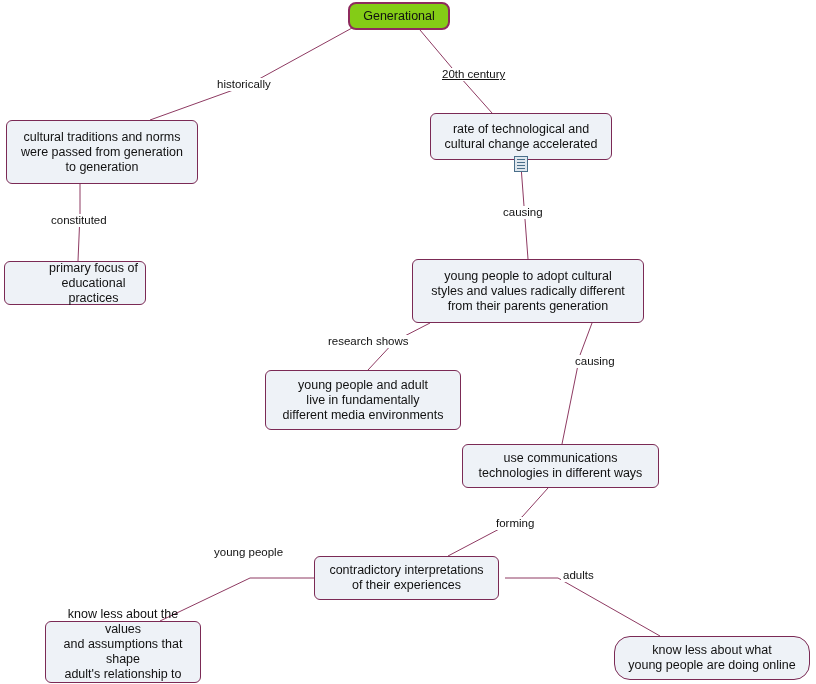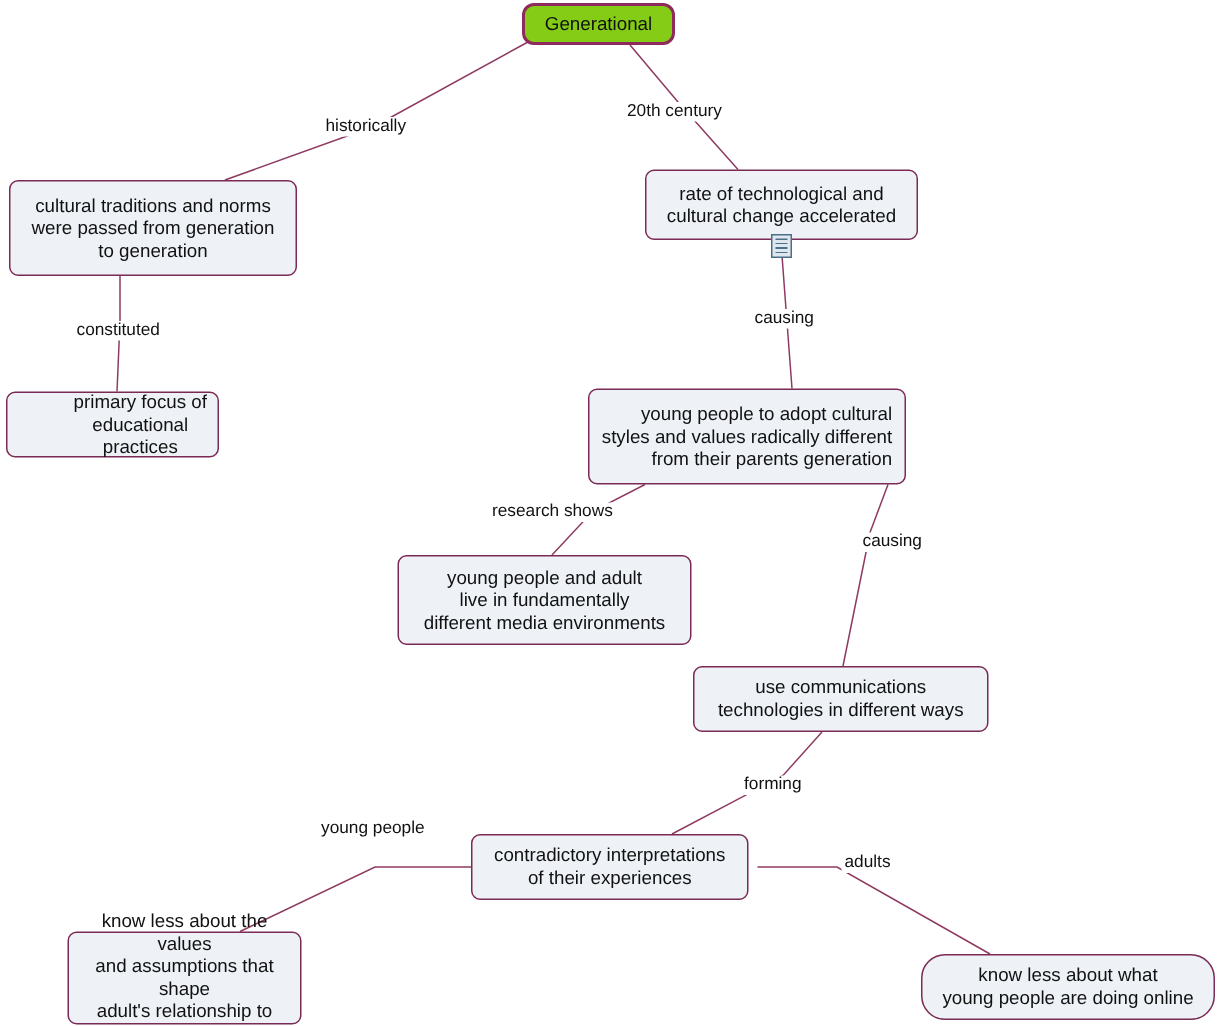--- a/index.html
+++ b/index.html
@@ -93,39 +93,39 @@
 
   <div id="node-layer">
       <div class="node root" style="left: 348px; top: 2px; width: 102px; height: 28px;">Generational</div>
       <div class="node" style="left: 6px; top: 120px; width: 192px; height: 64px;">cultural traditions and norms
 were passed from generation
 to generation</div>
       <div class="node" style="left: 4px; top: 261px; width: 142px; height: 44px; padding-left: 43px;">primary focus of
 educational practices</div>
       <div class="node" style="left: 430px; top: 113px; width: 182px; height: 47px;">rate of technological and
 cultural change accelerated</div>
-      <div class="node" style="left: 392px; top: 259px; width: 212px; height: 64px; text-align: right;">young people to adopt cultural
+      <div class="node" style="left: 412px; top: 259px; width: 232px; height: 64px;">young people to adopt cultural
 styles and values radically different
 from their parents generation</div>
       <div class="node" style="left: 265px; top: 370px; width: 196px; height: 60px;">young people and adult
 live in fundamentally
 different media environments</div>
       <div class="node" style="left: 462px; top: 444px; width: 197px; height: 44px;">use communications
 technologies in different ways</div>
       <div class="node" style="left: 314px; top: 556px; width: 185px; height: 44px;">contradictory interpretations
 of their experiences</div>
       <div class="node" style="left: 45px; top: 621px; width: 156px; height: 62px; text-align: center;">know less about the values
 and assumptions that shape
 adult's relationship to media</div>
       <div class="node" style="left: 614px; top: 636px; width: 196px; height: 44px; border-radius: 16px;">know less about what
 young people are doing online</div>
     </div>
   <div id="label-layer">
       <div class="edge-label" style="left: 215px; top: 78px;">historically</div>
-      <div class="edge-label" style="left: 416px; top: 68px;">20th century</div>
+      <div class="edge-label" style="left: 440px; top: 68px; text-decoration: underline;">20th century</div>
       <div class="edge-label" style="left: 49px; top: 214px;">constituted</div>
       <div class="edge-label" style="left: 501px; top: 206px;">causing</div>
       <div class="edge-label" style="left: 326px; top: 335px;">research shows</div>
       <div class="edge-label" style="left: 573px; top: 355px;">causing</div>
       <div class="edge-label" style="left: 494px; top: 517px;">forming</div>
       <div class="edge-label" style="left: 212px; top: 546px;">young people</div>
       <div class="edge-label" style="left: 561px; top: 569px;">adults</div>
     </div>
   <div id="icon-layer">
       <div class="note-icon" style="left: 514px; top: 156px;">

